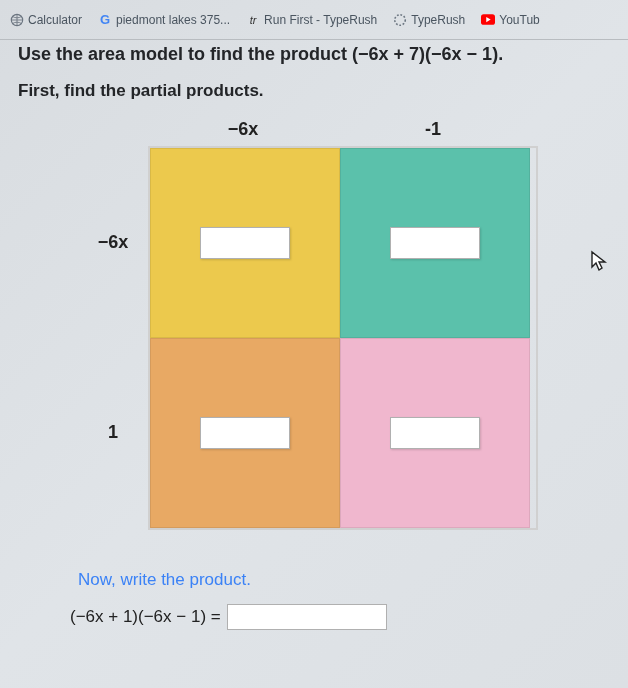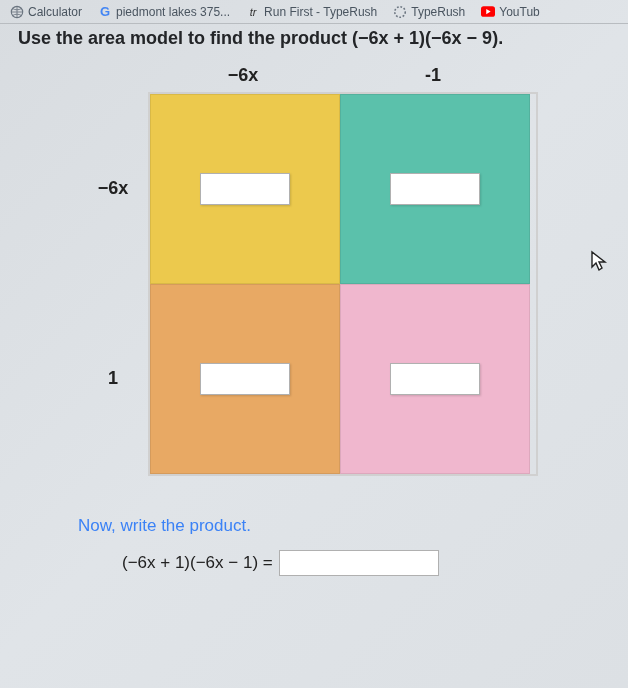--- a/index.html
+++ b/index.html
@@ -12,21 +12,21 @@
     position: relative;
   }
   .bookmarks {
     display: flex;
     align-items: center;
     gap: 16px;
     padding: 4px 10px;
     font-size: 12px;
     color: #4a5560;
     border-bottom: 1px solid #b8bcc0;
-    height: 24px;
+    height: 40px;
     white-space: nowrap;
     overflow: hidden;
   }
   .bookmark {
     display: flex;
     align-items: center;
     gap: 4px;
     cursor: pointer;
   }
   .bm-icon { width: 14px; height: 14px; display: inline-flex; align-items: center; justify-content: center; }
@@ -97,21 +97,21 @@
   }
   .rlab { height: 190px; display:flex; align-items:center; justify-content:center; width:70px; font-size:18px; font-weight:bold; color:#222;}
   .instruction3 {
     margin-top: 40px;
     margin-left: 60px;
     font-size: 17px;
     color: #3b82f6;
   }
   .final-eq {
     margin-top: 14px;
-    margin-left: 104px;
+    margin-left: 52px;
     font-size: 17px;
     color: #222;
     display: flex;
     align-items: center;
     gap: 6px;
   }
   .final-eq input {
     width: 160px;
     height: 26px;
     border: 1px solid #b0b0b0;
@@ -163,21 +163,22 @@
       <svg viewBox="0 0 16 12" width="15" height="11">
           <rect x="0" y="0" width="16" height="12" rx="3" fill="#ff0000"></rect>
           <path d="M6 3l5 3-5 3z" fill="#fff"></path>
         </svg>
     </span>
     <span>YouTub</span>
   </div>
 </div>
 
 <div class="content">
-  <div class="instruction1">Use the area model to find the product (−6x + 1)(−6x − 9).</div>
+  <div class="instruction1">Use the area model to find the product (−6x + 7)(−6x − 1).</div>
+  <div class="instruction2">First, find the partial products.</div>
 
   <div class="area-model">
     <div class="col-headers">
       <div class="col-header">−6x</div>
       <div class="col-header">-1</div>
     </div>
 
     <div class="rows-labels-abs">
       <div class="rlab">−6x</div>
       <div class="rlab">1</div>

